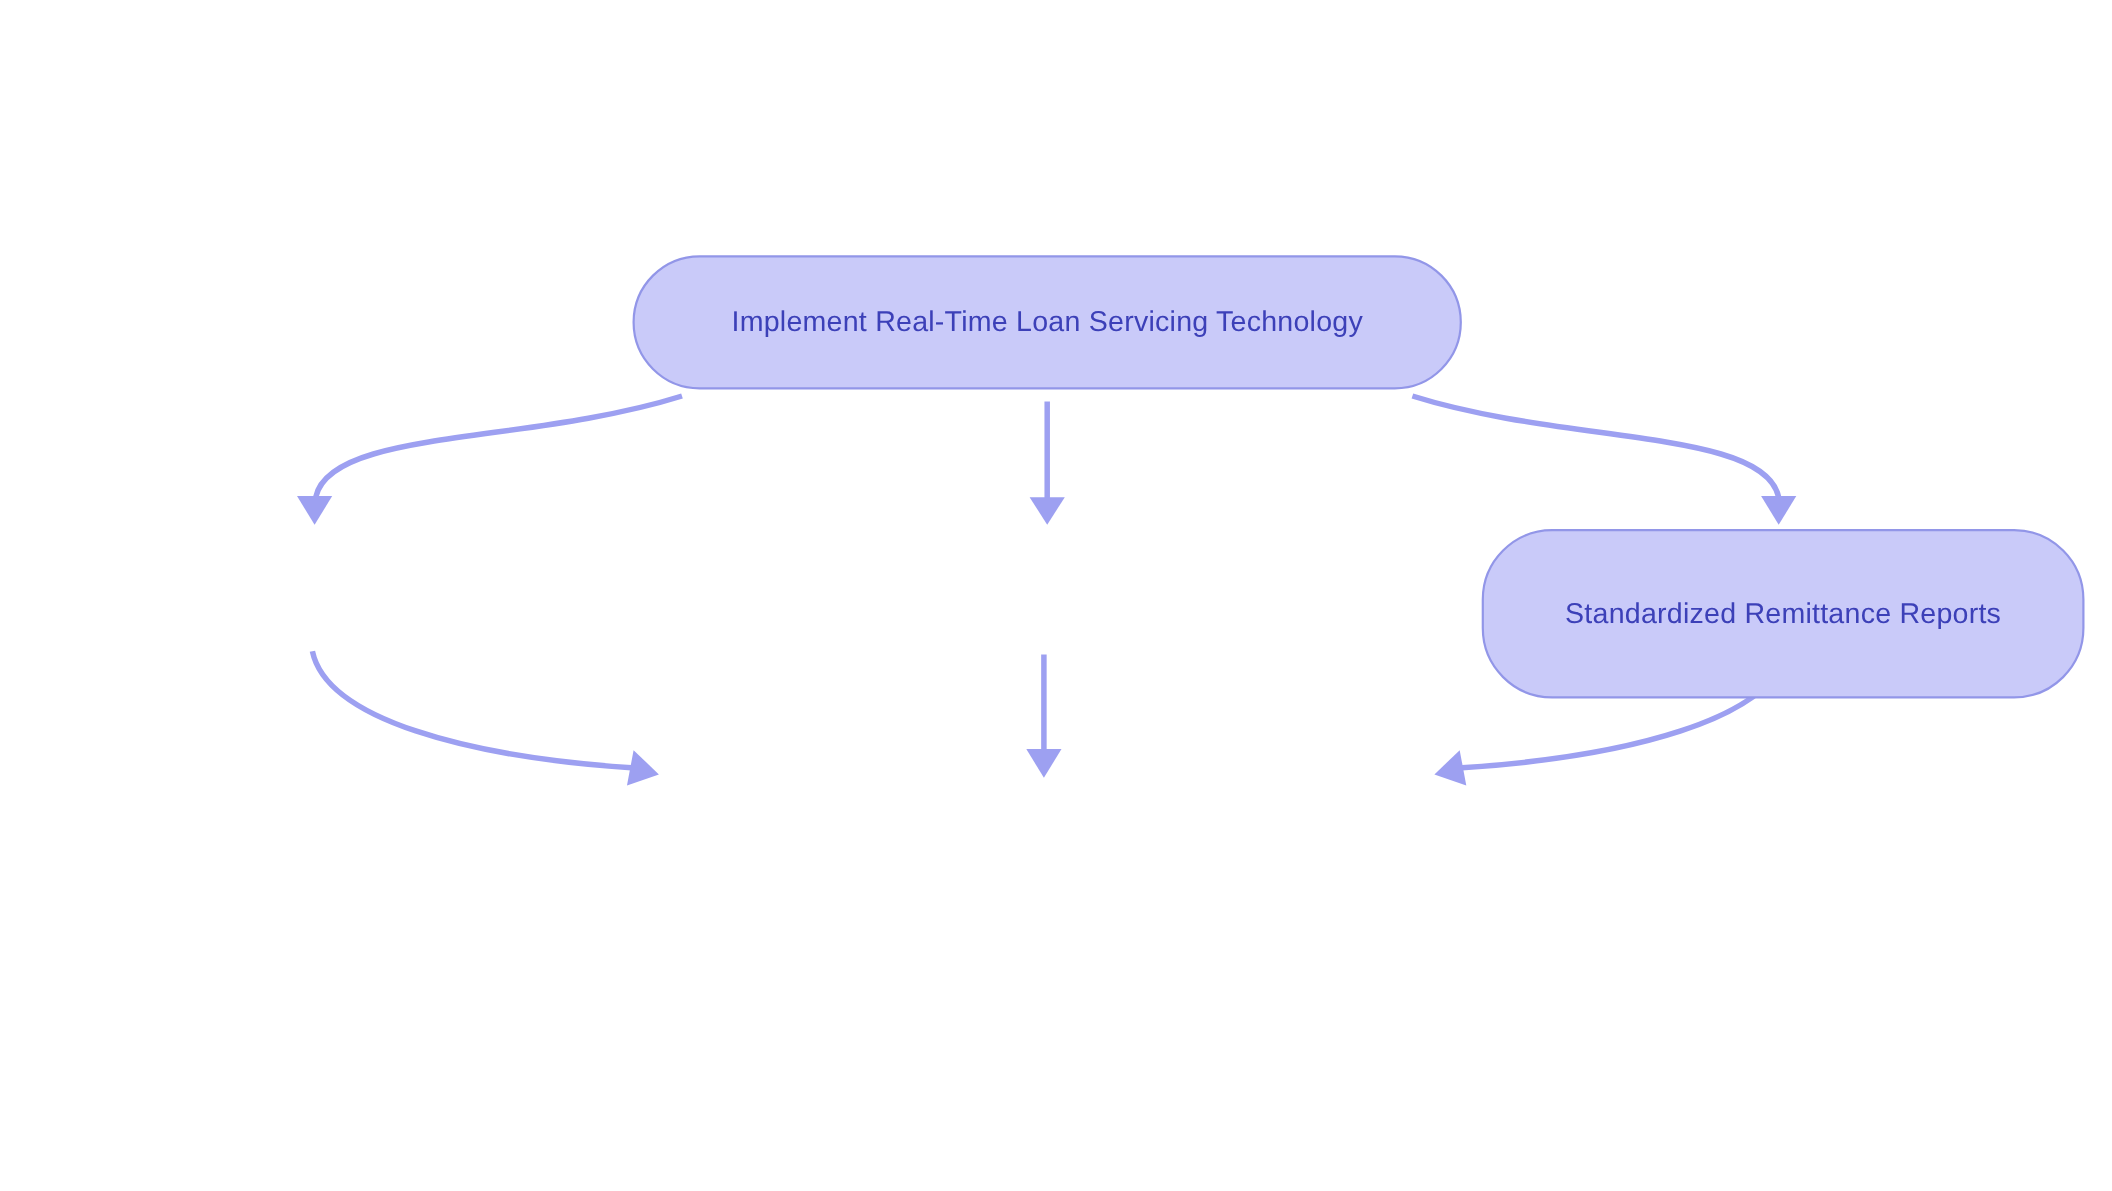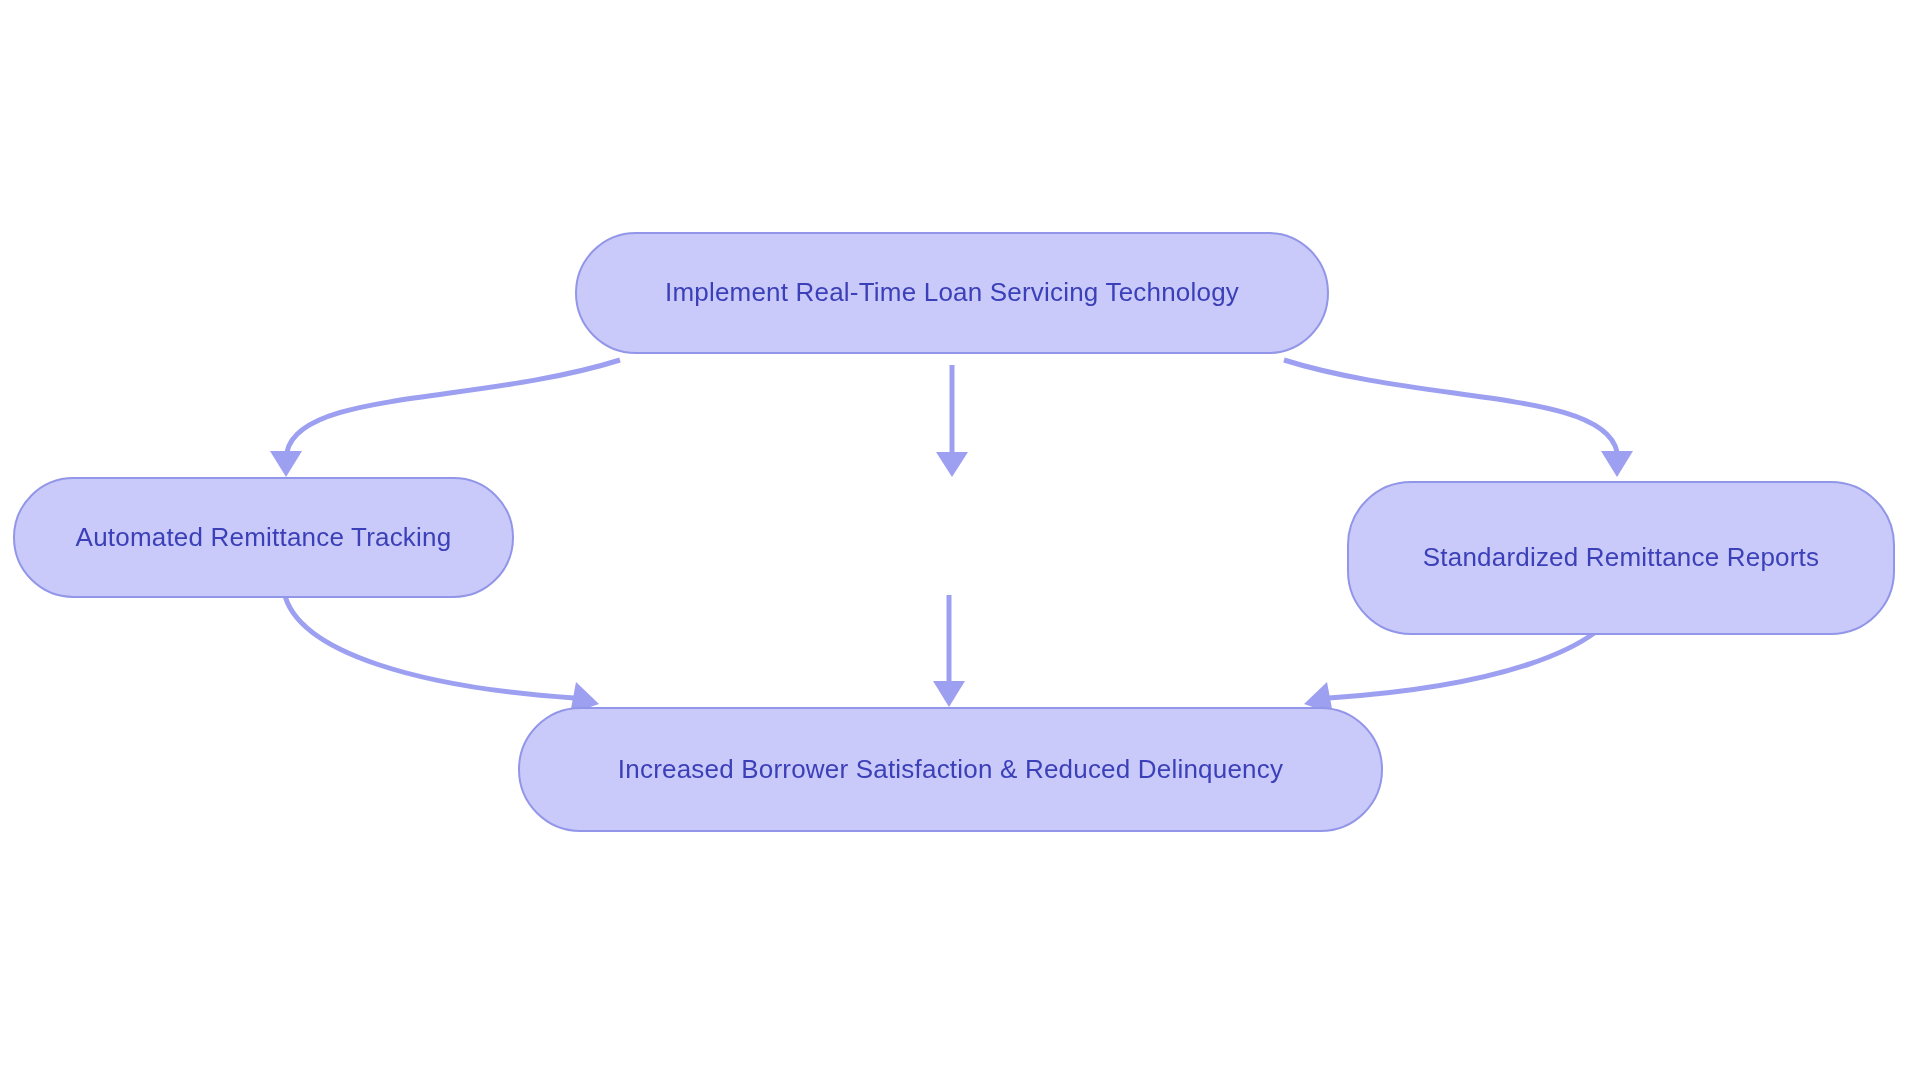--- a/index.html
+++ b/index.html
@@ -89,26 +89,20 @@
     <g>
       <path class="edge-line" d="M 1625 592 C 1610 654, 1480 688, 1329 698"></path>
       <polygon class="edge-head" points="1304,704 1333,714 1327,682"></polygon>
     </g>
   </svg>
 
   <div class="node node-root">
     <span>Implement Real-Time Loan Servicing Technology</span>
   </div>
 
-  <div class="node node-left">
-    <span>Automated Remittance Tracking</span>
-  </div>
 
 
   <div class="node node-right">
     <span>Standardized Remittance Reports</span>
   </div>
 
-  <div class="node node-outcome">
-    <span>Increased Borrower Satisfaction &amp; Reduced Delinquency</span>
-  </div>
 
 </div>
 
 </body></html>

